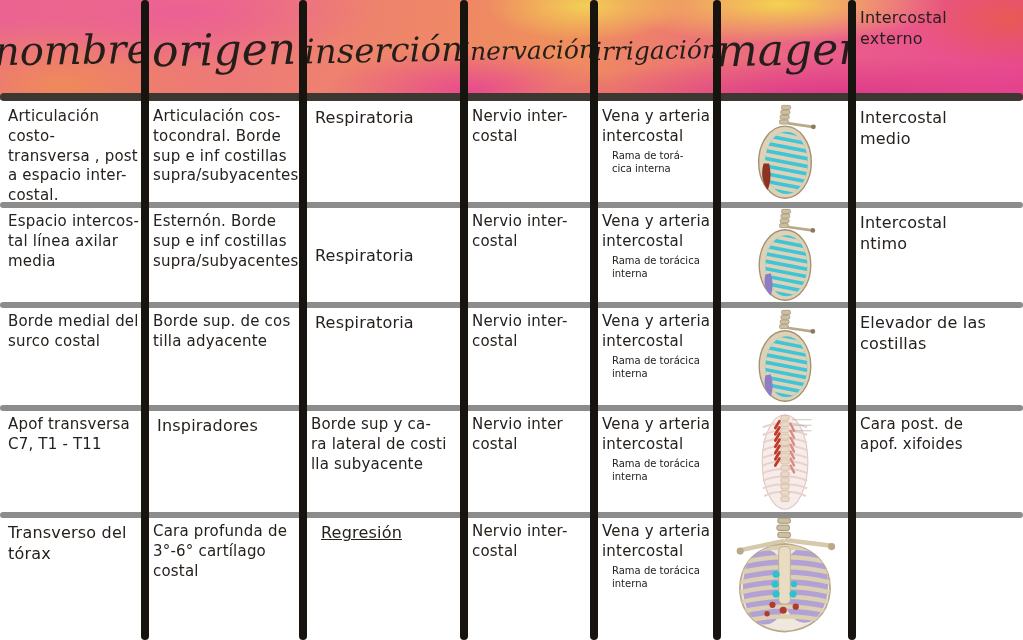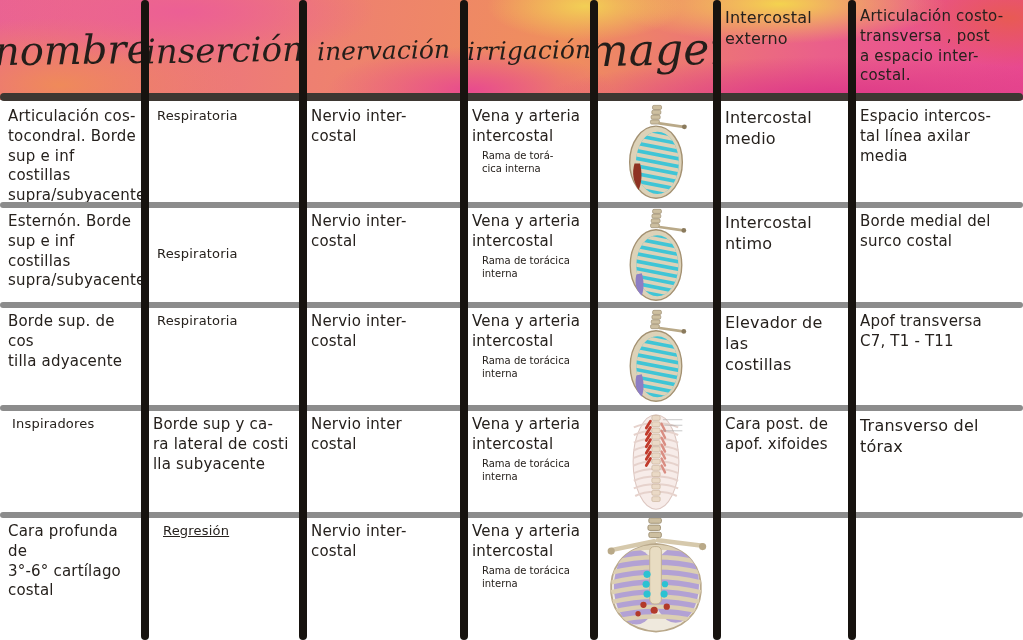--- a/index.html
+++ b/index.html
@@ -25,21 +25,21 @@
   .hcell{display:flex;align-items:center;justify-content:center;overflow:hidden;}
   .hl{font-family:"DejaVu Serif",serif;font-style:italic;font-weight:500;color:#241e1a;
       line-height:1;white-space:nowrap;transform:rotate(-1deg);}
   .hl-nombre{font-size:40px;} .hl-origen{font-size:44px;} .hl-insercion{font-size:34px;}
   .hl-accion{font-size:38px;} .hl-inervacion{font-size:25px;} .hl-irrigacion{font-size:25px;}
   .hl-imagen{font-size:44px;}
 
   .cell{padding:7px 5px 2px 8px;overflow:hidden;}
   .txt{white-space:pre-line;font-size:15px;line-height:1.32;letter-spacing:.2px;}
   .c-nombre .txt{font-size:16px;}
-  .c-accion .txt{font-size:13px;padding-left:4px;}
+  .c-accion .txt{font-size:16px;padding-left:4px;}
   .low{padding-top:40px;}
   .ind{padding-left:14px;text-decoration:underline;}
   .sub{white-space:pre-line;font-size:10px;line-height:1.3;padding-left:10px;margin-top:2px;}
   .imgcell{display:flex;align-items:center;justify-content:center;padding:2px 0;}
 
   
   .vline{position:absolute;top:0;width:8px;height:640px;background:#17130f;border-radius:4px;z-index:3;}
   .hline{position:absolute;left:0;width:1023px;height:6px;background:#8c8c8c;z-index:2;border-radius:3px;}
   .hline-dark{position:absolute;left:0;width:1023px;height:8px;background:#3d3732;z-index:2;border-radius:4px;}
   svg{display:block;}
@@ -180,20 +180,23 @@
   </svg>
 
   <div class="header-bg"></div>
 
   <div class="grid">
 
     <div class="hcell">
         <span class="hl hl-nombre">nombre</span>
       </div>
     <div class="hcell">
+        <span class="hl hl-origen">origen</span>
+      </div>
+    <div class="hcell">
         <span class="hl hl-insercion">inserción</span>
       </div>
     <div class="hcell">
         <span class="hl hl-inervacion">inervación</span>
       </div>
     <div class="hcell">
         <span class="hl hl-irrigacion">irrigación</span>
       </div>
     <div class="hcell">
         <span class="hl hl-imagen">imagen</span>

